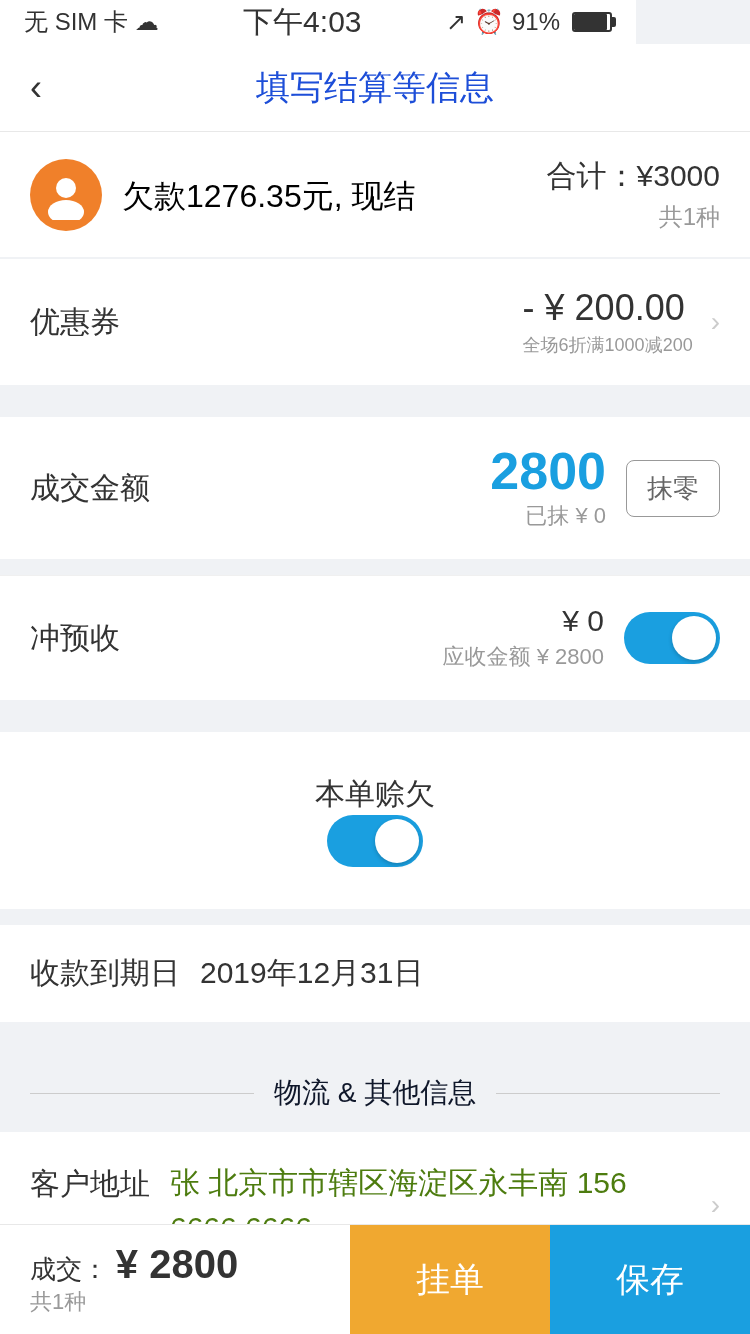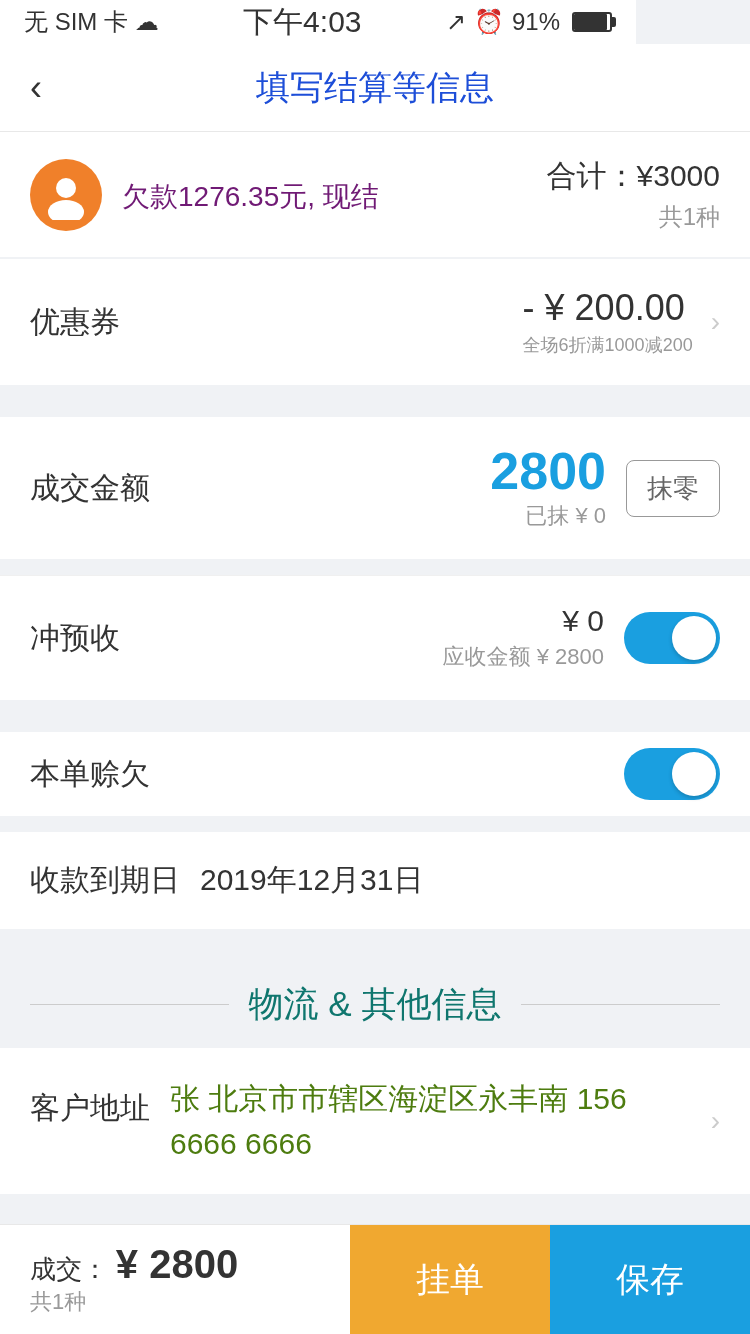--- a/index.html
+++ b/index.html
@@ -118,22 +118,22 @@
       width: 50px;
       height: 50px;
       fill: #fff;
     }
     .user-info .phone {
       font-size: 32px;
       font-weight: 600;
       color: #333;
     }
     .user-info .debt {
-      font-size: 28px;
-      color: #701a75;
+      font-size: 32px;
+      color: #000000;
       margin-top: 4px;
     }
     .user-right {
       text-align: right;
     }
     .user-right .total {
       font-size: 30px;
       color: #333;
       font-weight: 500;
     }
@@ -276,25 +276,26 @@
       border-radius: 50%;
       position: absolute;
       right: 4px;
       top: 4px;
       box-shadow: 0 2px 4px rgba(0,0,0,0.2);
     }
 
     
     .debt-row {
       background: #fff;
-      padding: 16px 30px;
+      padding: 42px 30px;
       display: flex;
       align-items: center;
       justify-content: space-between;
       margin-bottom: 16px;
+      flex-direction: column;
     }
     .debt-label {
       font-size: 30px;
       color: #333;
     }
 
     
     .duedate-row {
       background: #fff;
       padding: 28px 30px;
@@ -323,40 +324,39 @@
       align-items: center;
       justify-content: center;
       gap: 20px;
     }
     .logistics-line {
       flex: 1;
       height: 1px;
       background: #ccc;
     }
     .logistics-title {
-      font-size: 35px;
-      color: #0f766e;
+      font-size: 28px;
+      color: #0f172a;
     }
 
     
     .address-row {
       background: #fff;
       padding: 28px 30px;
       display: flex;
       align-items: flex-start;
       justify-content: space-between;
     }
     .address-label {
       font-size: 30px;
       color: #333;
       white-space: nowrap;
       margin-right: 20px;
       flex-shrink: 0;
       padding-top: 4px;
-      margin-top: 8px;
     }
     .address-content {
       font-size: 30px;
       color: #4d7c0f;
       flex: 1;
       line-height: 1.5;
     }
     .address-chevron {
       color: #ccc;
       font-size: 28px;

